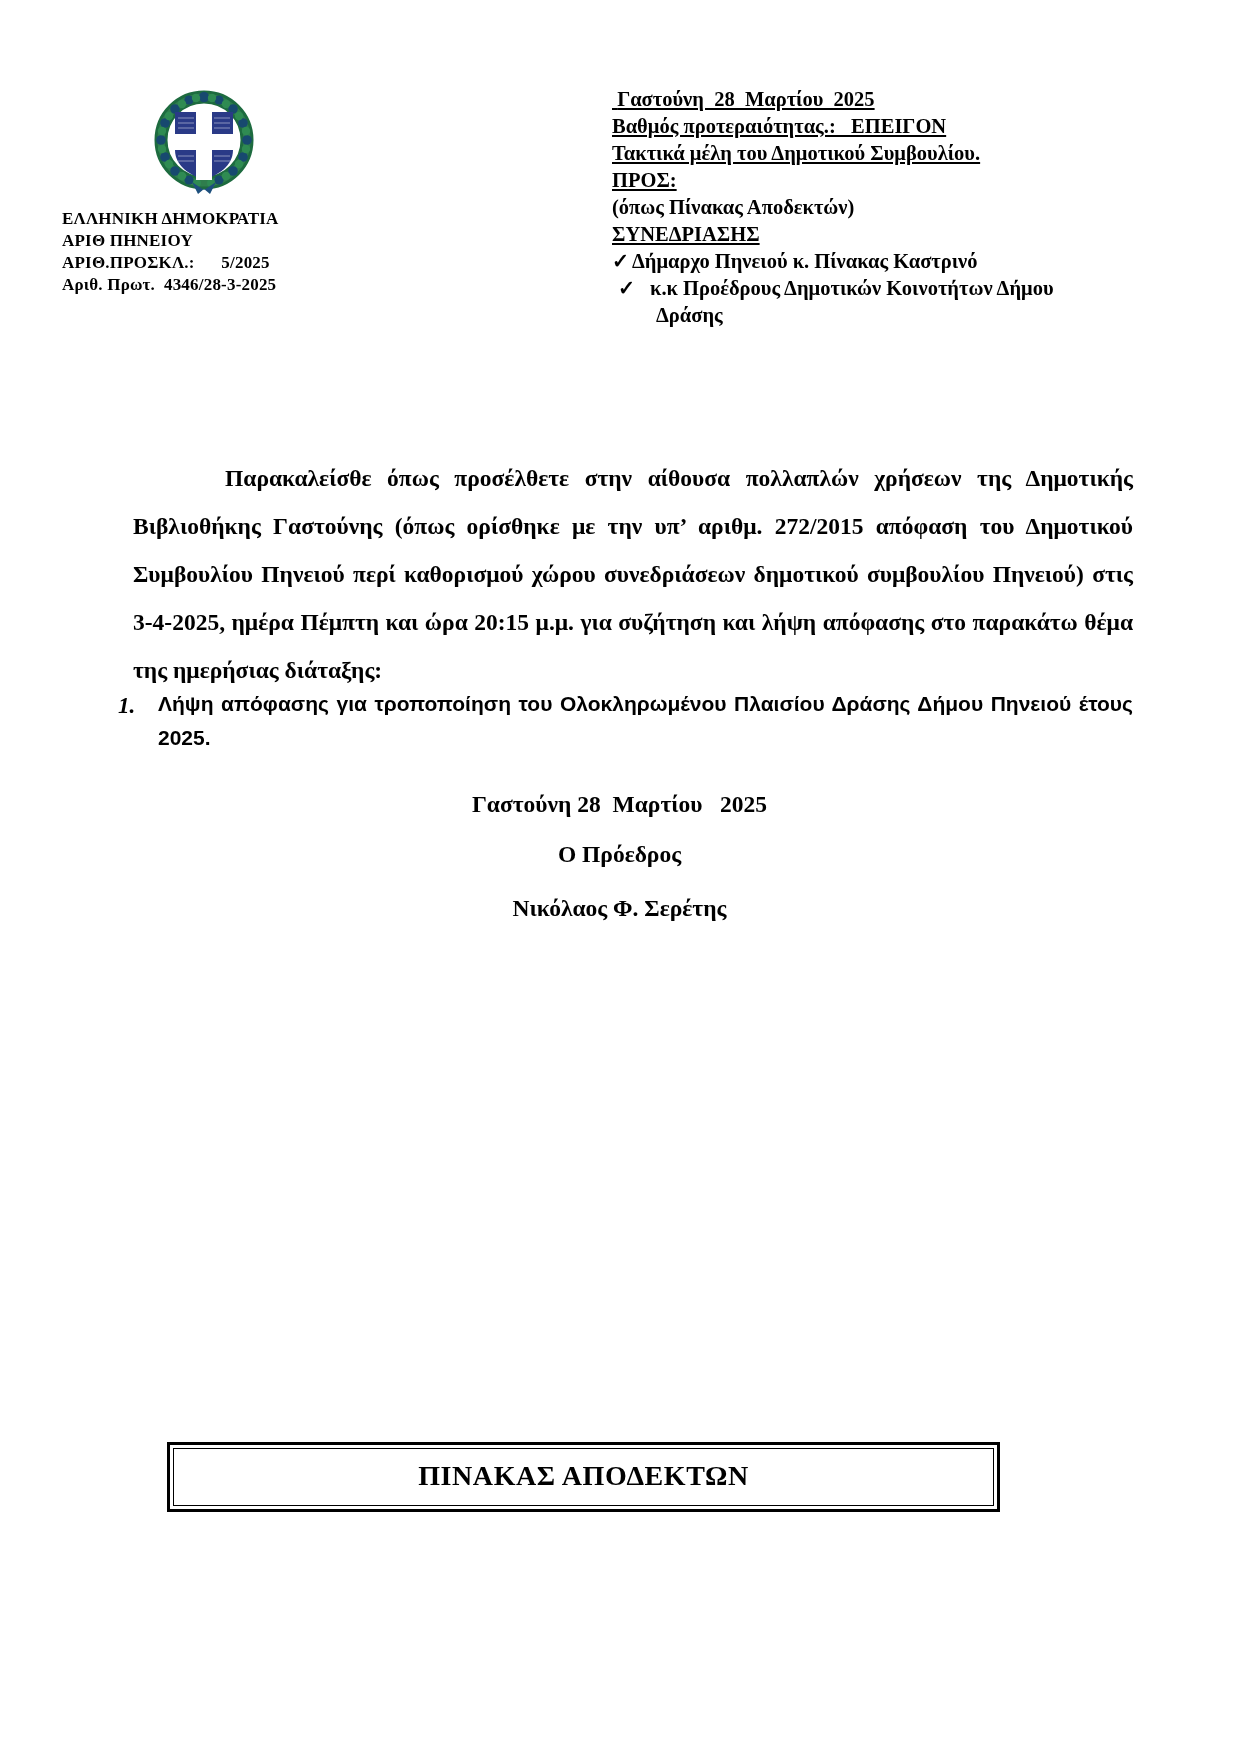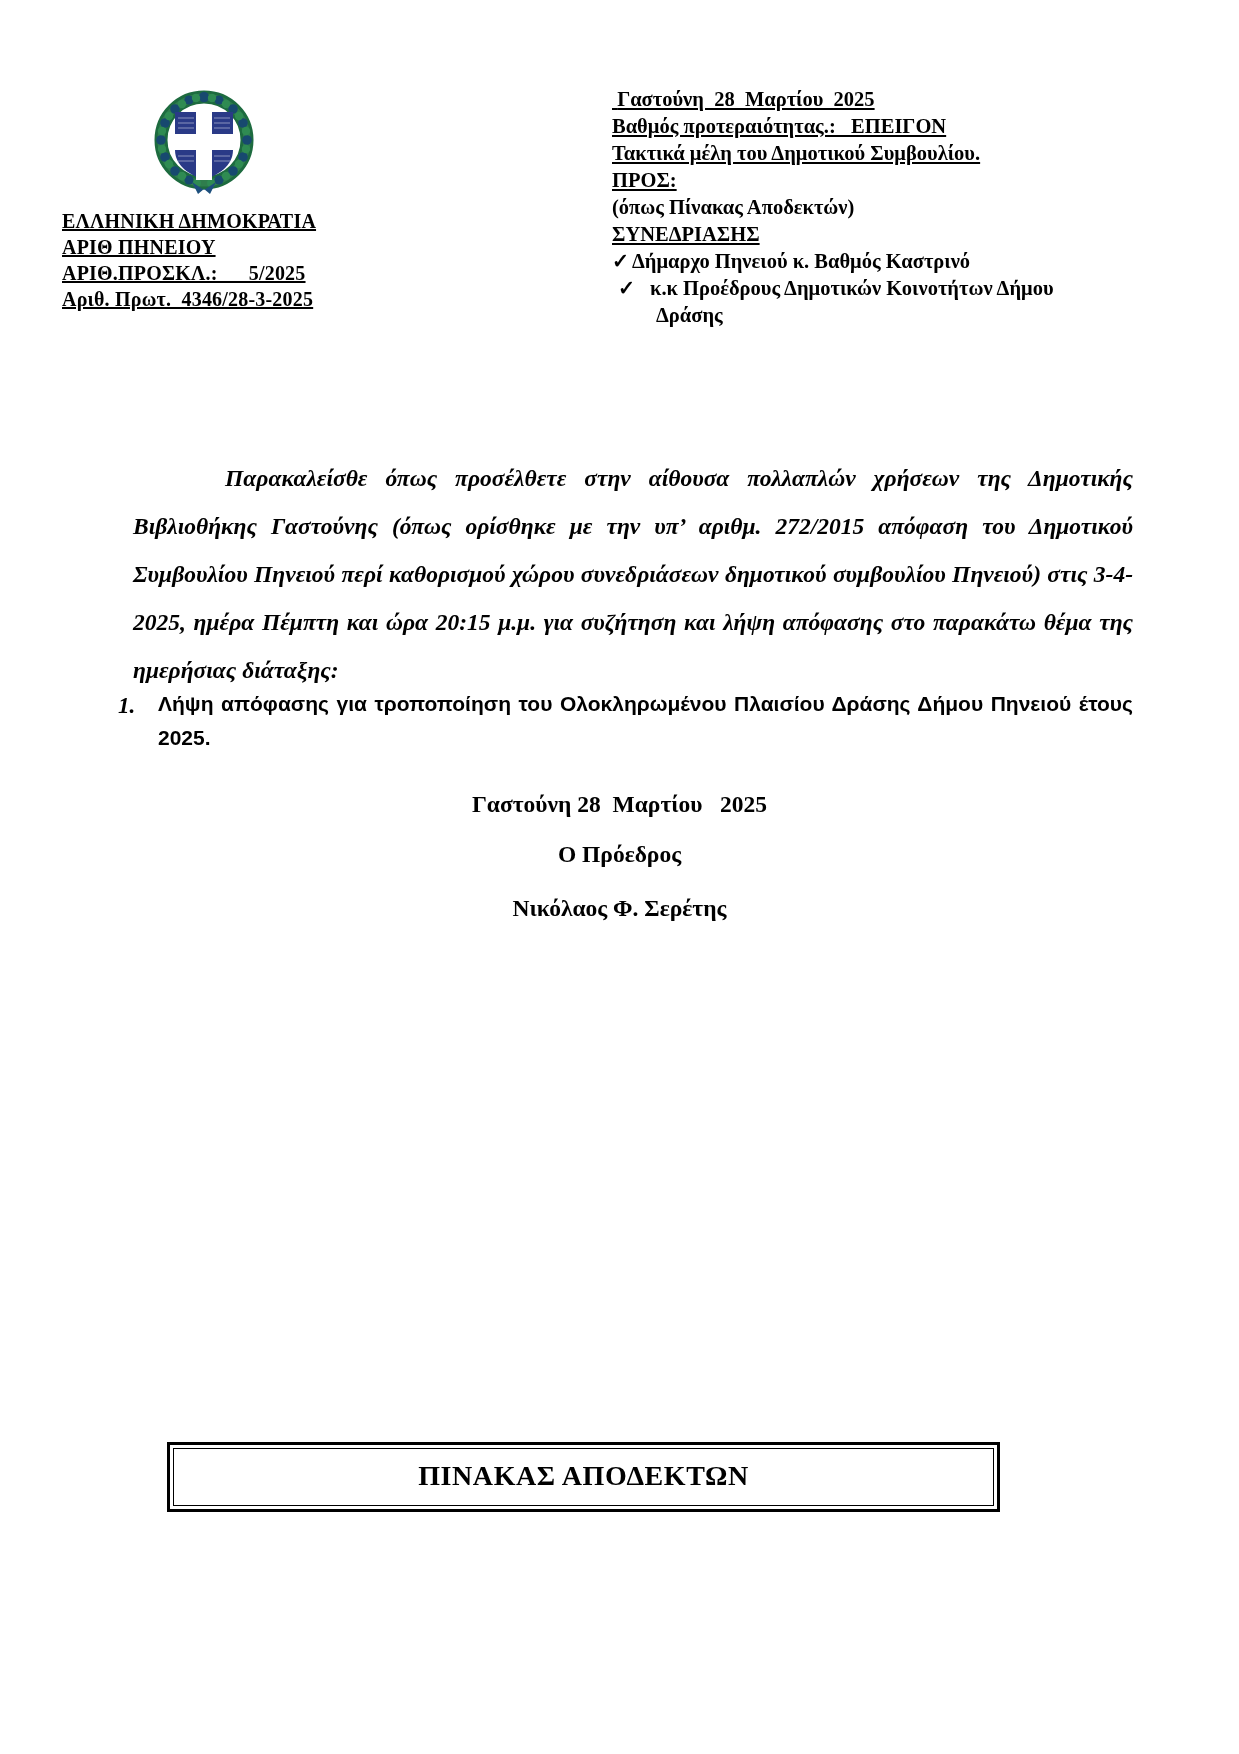--- a/index.html
+++ b/index.html
@@ -39,26 +39,25 @@
   }
   .emblem-wrap {
     width: 120px;
     margin-left: 82px;
     margin-bottom: 10px;
   }
   .emblem {
     display: block;
   }
   .org-lines {
-    font-size: 20px;
+    font-size: 17px;
     font-weight: bold;
     line-height: 1.30;
     letter-spacing: 0.2px;
     white-space: pre;
-    text-decoration: underline;
   }
 
   .header-right {
     position: absolute;
     left: 612px;
     top: 0;
     width: 560px;
     font-size: 20.5px;
     font-weight: bold;
     line-height: 1.32;
@@ -128,21 +127,20 @@
   }
 
   
   .body-para {
     position: absolute;
     top: 455px;
     left: 133px;
     width: 1000px;
     font-size: 23.5px;
     font-weight: bold;
-    font-style: italic;
     line-height: 2.04;
     text-align: justify;
     text-indent: 92px;
     text-justify: inter-word;
   }
 
   
   .agenda {
     position: absolute;
     top: 687px;
@@ -301,21 +299,21 @@
       </div>
       <div class="hr-row">
         <span class="hr-line">(όπως Πίνακας Αποδεκτών)</span>
       </div>
       <div class="hr-row">
         <span class="hr-line underline">ΣΥΝΕΔΡΙΑΣΗΣ</span>
       </div>
 
       <div class="bullet-row">
         <span class="tick">✓</span>
-        <span class="btext">Δήμαρχο Πηνειού  κ. Βαθμός Καστρινό</span>
+        <span class="btext">Δήμαρχο Πηνειού  κ. Πίνακας Καστρινό</span>
       </div>
       <div class="bullet-row indent-tick">
         <span class="tick">✓</span>
         <span class="btext">κ.κ Προέδρους Δημοτικών Κοινοτήτων  Δήμου</span>
       </div>
       <div class="bullet-cont">Δράσης</div>
     </div>
   </div>
 
 

